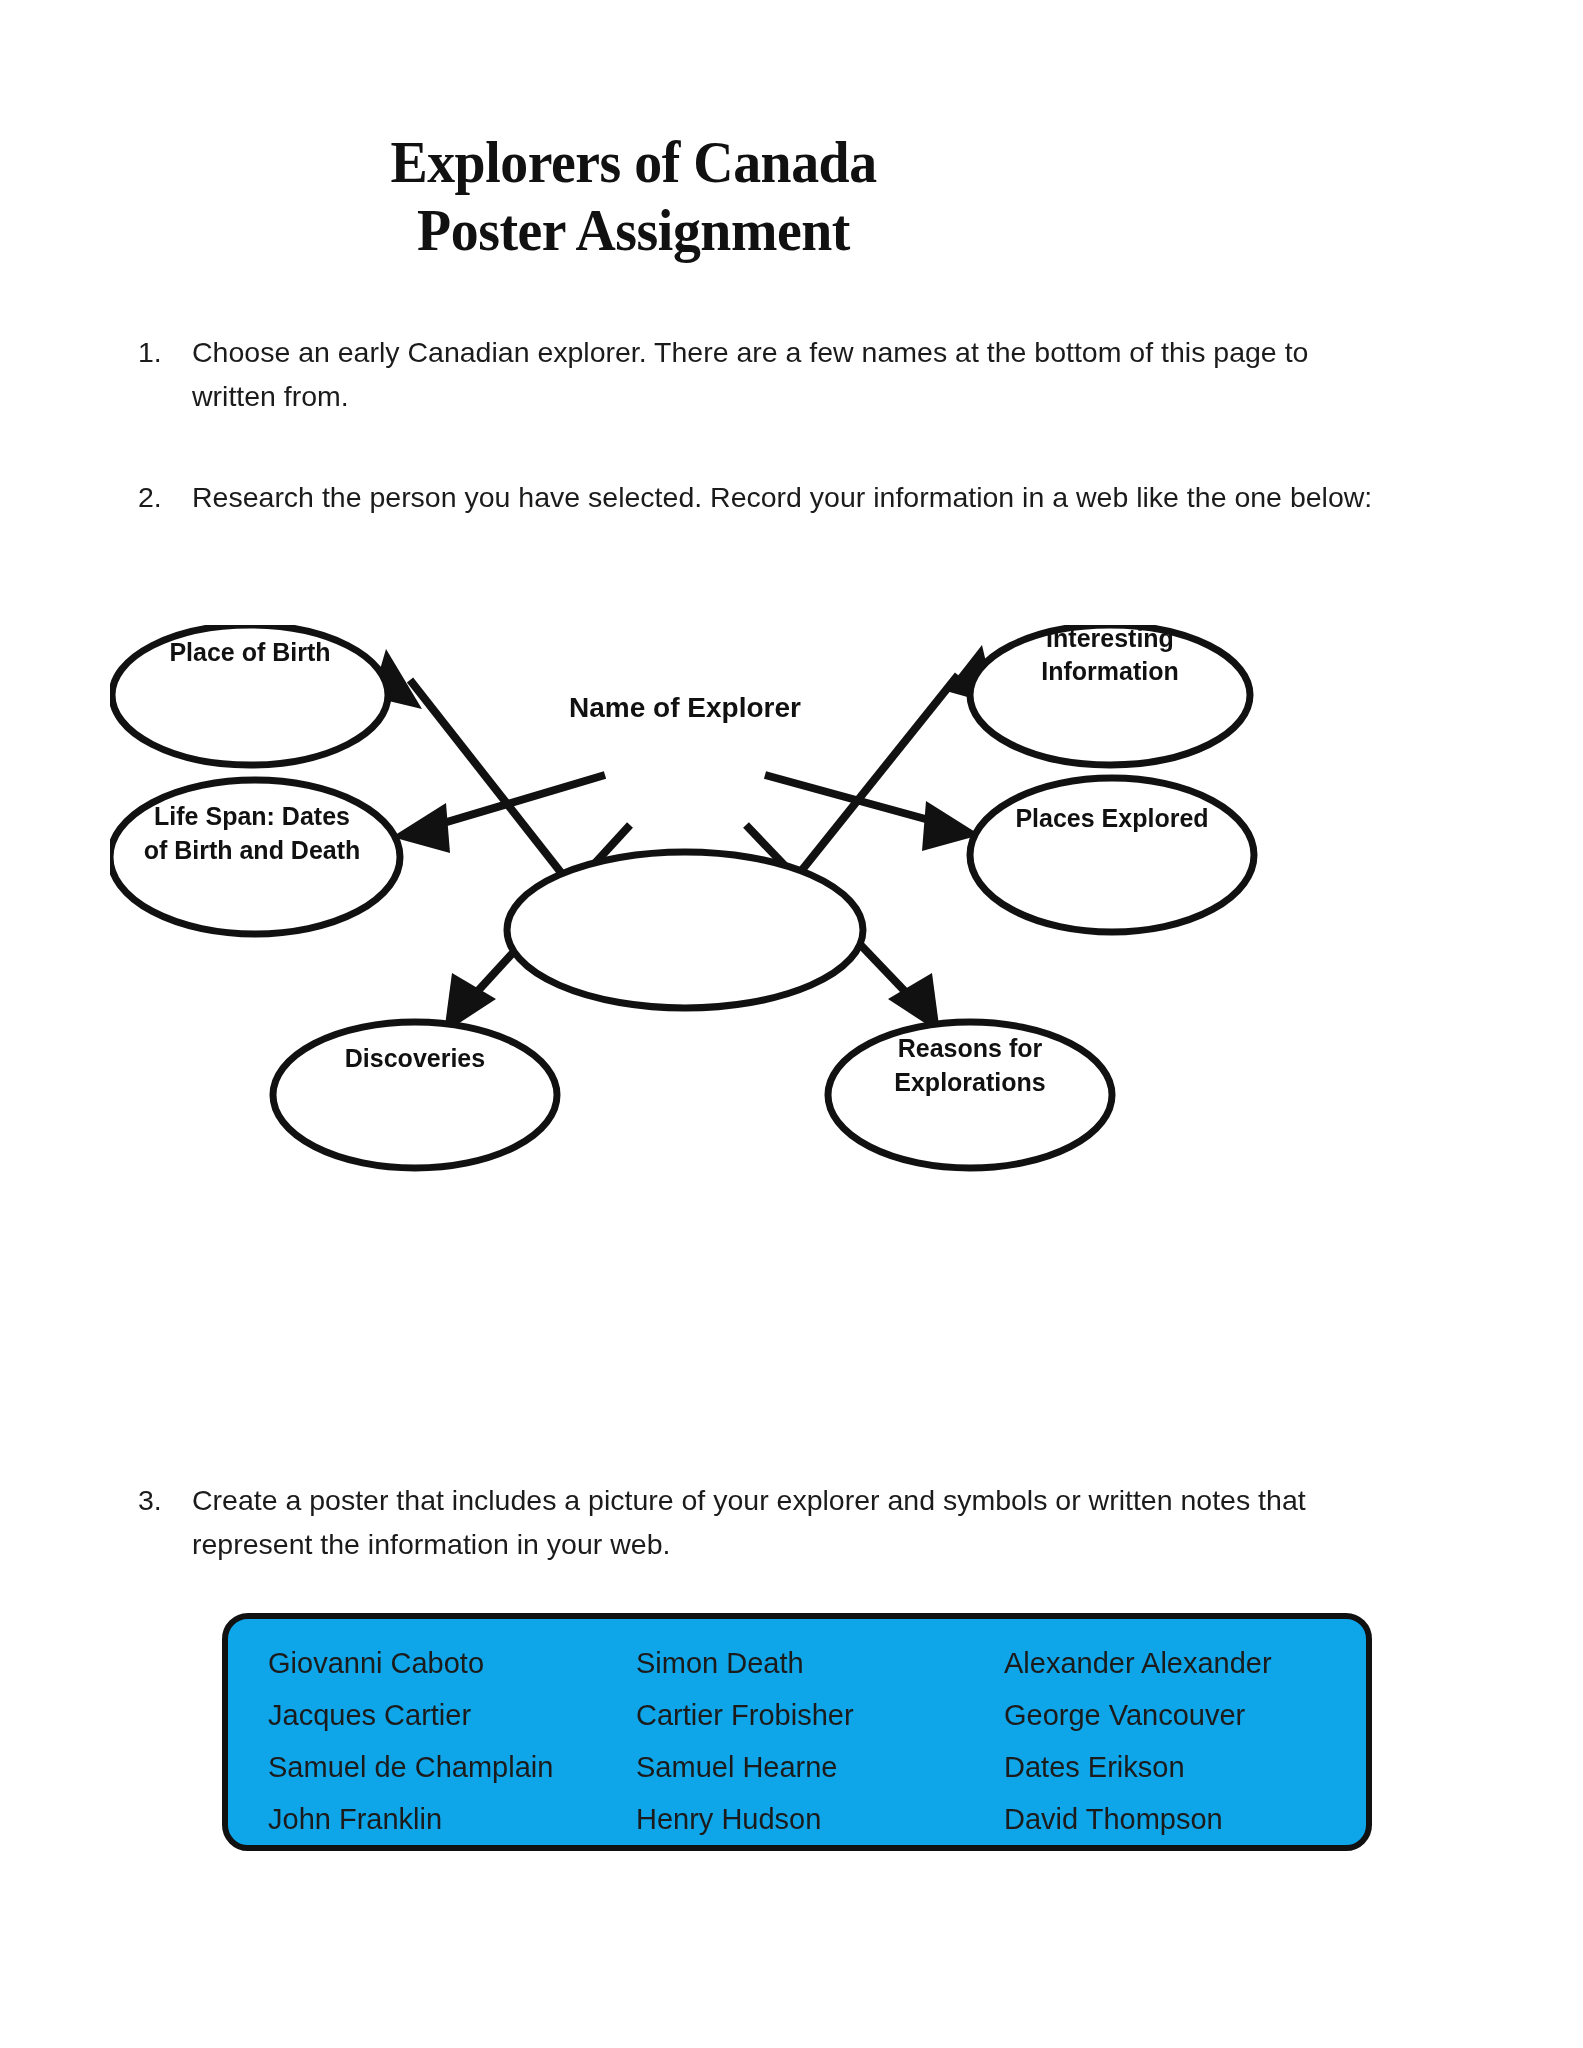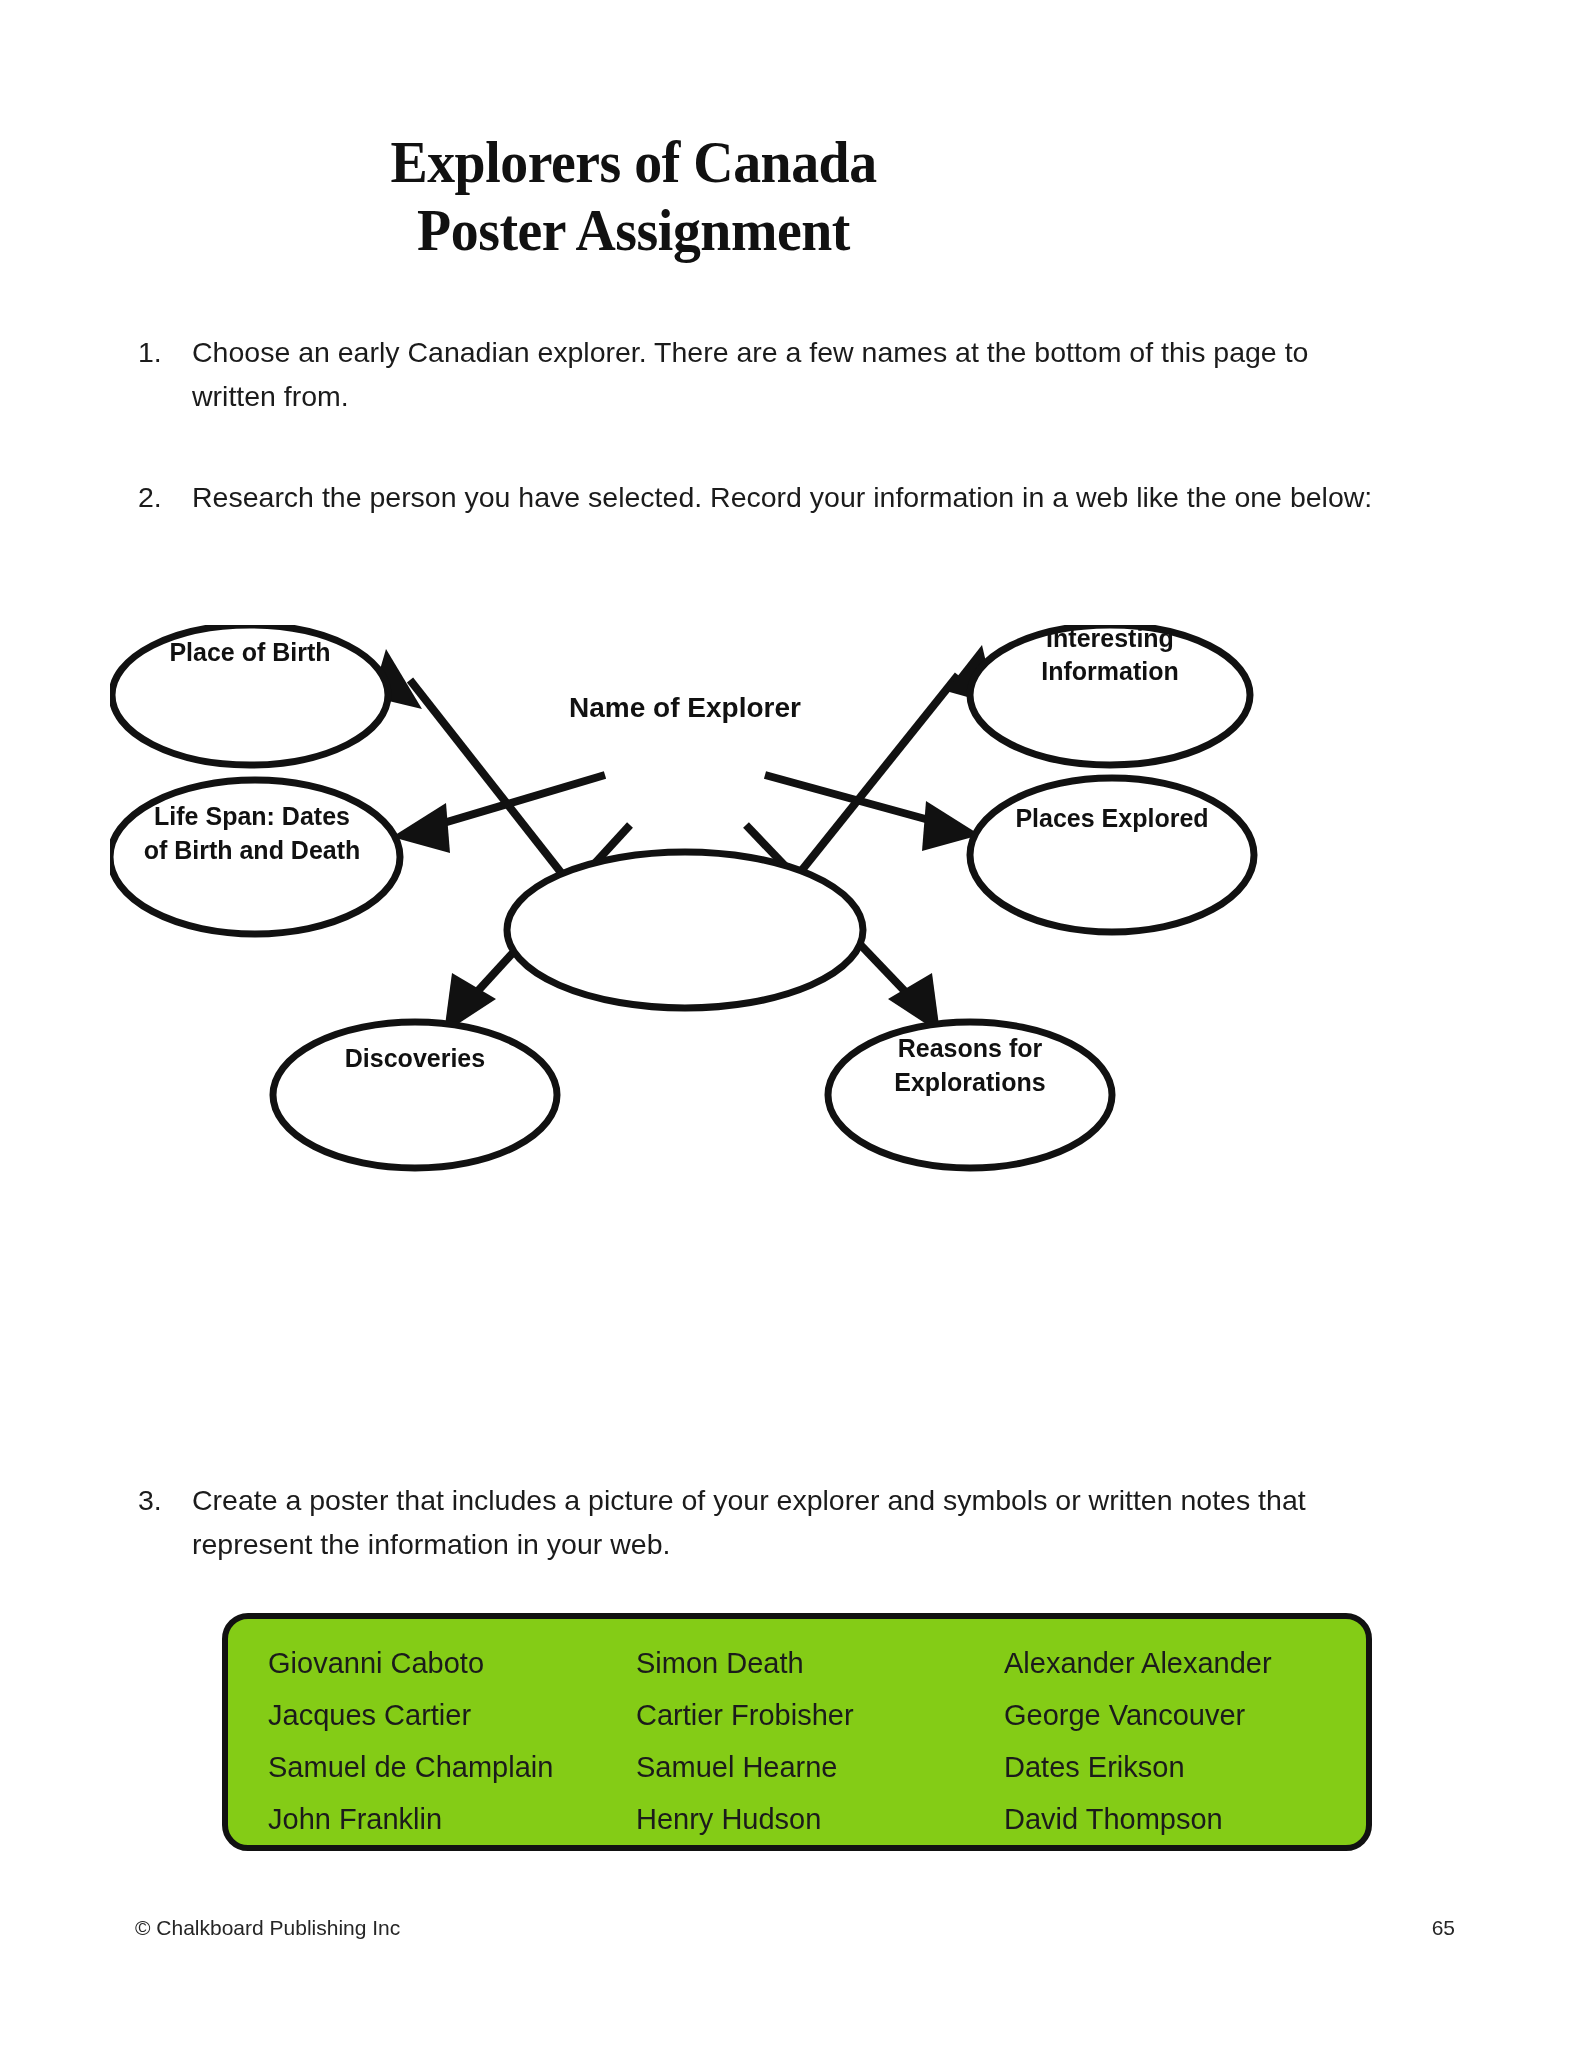--- a/index.html
+++ b/index.html
@@ -104,21 +104,21 @@
   
   #names-box {
     position: absolute;
     left: 222px;
     top: 1613px;
     width: 1150px;
     height: 238px;
     border: 6px solid #111111;
     border-radius: 26px;
     box-sizing: border-box;
-    background: #84cc16;
+    background: #0ea5e9;
   }
   #names-grid {
     position: absolute;
     left: 40px;
     top: 18px;
     width: 1070px;
     display: grid;
     grid-template-columns: 368px 368px 334px;
     grid-auto-rows: 52px;
     align-items: center;
@@ -263,18 +263,14 @@
       <span class="name-cell">Samuel de Champlain</span>
       <span class="name-cell">Samuel Hearne</span>
       <span class="name-cell">Dates Erikson</span>
 
       <span class="name-cell">John Franklin</span>
       <span class="name-cell">Henry Hudson</span>
       <span class="name-cell">David Thompson</span>
     </div>
   </div>
 
-  <div id="footer">
-    <span>© Chalkboard Publishing Inc</span>
-    <span>65</span>
-  </div>
 
 </div>
 
 </body></html>

